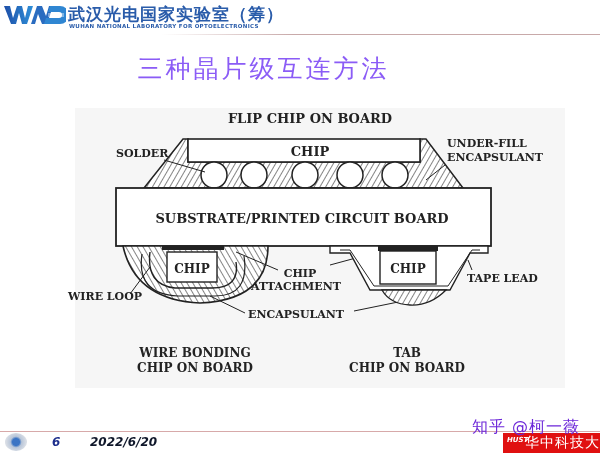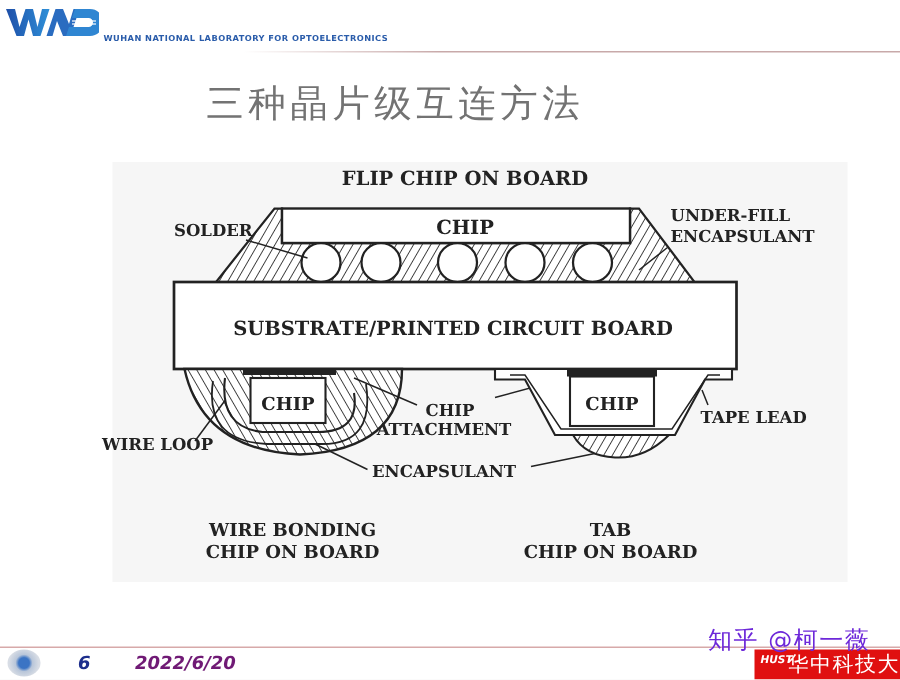--- a/index.html
+++ b/index.html
@@ -9,30 +9,30 @@
   .logo { position:absolute; left:4px; top:4px; width:62px; height:22px; }
   .lab-cn { position:absolute; left:68px; top:3px; font-family:"DejaVu Serif", serif;
             font-size:17px; color:#2a5caa; letter-spacing:1px; font-weight:bold; white-space:nowrap; }
   .lab-en { position:absolute; left:69px; top:23px; font-size:5.5px; color:#2a5caa;
             letter-spacing:0.3px; white-space:nowrap; font-weight:bold; }
   .center-name { position:absolute; right:6px; top:10px; font-size:12.5px; font-weight:bold;
                  color:#1f3d99; white-space:nowrap; }
   .header-line { position:absolute; left:162px; top:34px; width:438px; height:1px;
                  background:linear-gradient(to right, #ffffff, #c8a9a9 30%, #c8a9a9); }
   .title { position:absolute; left:0; top:52px; width:527px; text-align:center;
-           font-size:25px; color:#737373; letter-spacing:3px; white-space:nowrap; }
+           font-size:25px; color:#8b5cf6; letter-spacing:3px; white-space:nowrap; }
   .diagram { position:absolute; left:0; top:0; width:600px; height:453px; }
   .dlabel { font-family:"DejaVu Serif", serif; font-weight:bold; fill:#222; }
   .footer-line { position:absolute; left:0; top:431px; width:600px; height:1px; background:#d7a9a9; }
   .seal { position:absolute; left:5px; top:433px; width:22px; height:18px; border-radius:50%;
           background:radial-gradient(circle, #3b74c4 25%, #b9c6d9 40%, #d8dde5 70%); }
   .page-num { position:absolute; left:52px; top:435px; font-size:12px; font-style:italic;
               font-weight:bold; color:#1d2e8c; }
   .date { position:absolute; left:90px; top:435px; font-size:12px; font-style:italic;
-          font-weight:bold; color:#701a75; }
+          font-weight:bold; color:#0f172a; }
   .watermark { position:absolute; left:472px; top:417px; font-size:16px; color:#6d28d9;
                white-space:nowrap; letter-spacing:1px; }
   .hust-banner { position:absolute; left:503px; top:433px; width:97px; height:20px; background:#e01010; }
   .hust-mark { position:absolute; left:4px; top:3px; font-size:7px; color:#fff; font-weight:bold; font-style:italic; }
   .hust-text { position:absolute; left:22px; top:1px; font-size:14px; color:#fff; font-family:"DejaVu Serif", serif;
                letter-spacing:1px; white-space:nowrap; }
 </style>
 </head>
 <body>
 
@@ -45,20 +45,21 @@
       </linearGradient>
     </defs>
     <polygon points="0,2 6,2 9,14 13,2 18,2 21,14 24,2 29,2 23,20 18,20 15,9 12,20 7,20" fill="url(#lg)"></polygon>
     <polygon points="27,20 33,2 38,2 42,12 45,2 49,2 43,20 38,20 34,10 31,20" fill="#2a6cc0"></polygon>
     <path d="M46,2 H56 A9,9 0 0 1 56,20 H40 L42,14 H55 A3,3 0 0 0 55,8 H44 Z" fill="#2f86d2"></path>
     <g stroke="#ffffff" stroke-width="0.8">
       <line x1="44" y1="10" x2="60" y2="10"></line>
       <line x1="44" y1="12" x2="60" y2="12"></line>
     </g>
   </svg>
+  <div class="lab-cn">武汉光电国家实验室（筹）</div>
   <div class="lab-en">WUHAN NATIONAL LABORATORY FOR OPTOELECTRONICS</div>
   <div class="header-line"></div>
 </div>
 
 <div class="title">三种晶片级互连方法</div>
 
 <svg class="diagram" viewBox="0 0 600 453">
   <defs>
     <pattern id="hatch" patternUnits="userSpaceOnUse" width="5" height="5" patternTransform="rotate(30)">
       <rect width="5" height="5" fill="#ffffff"></rect>

